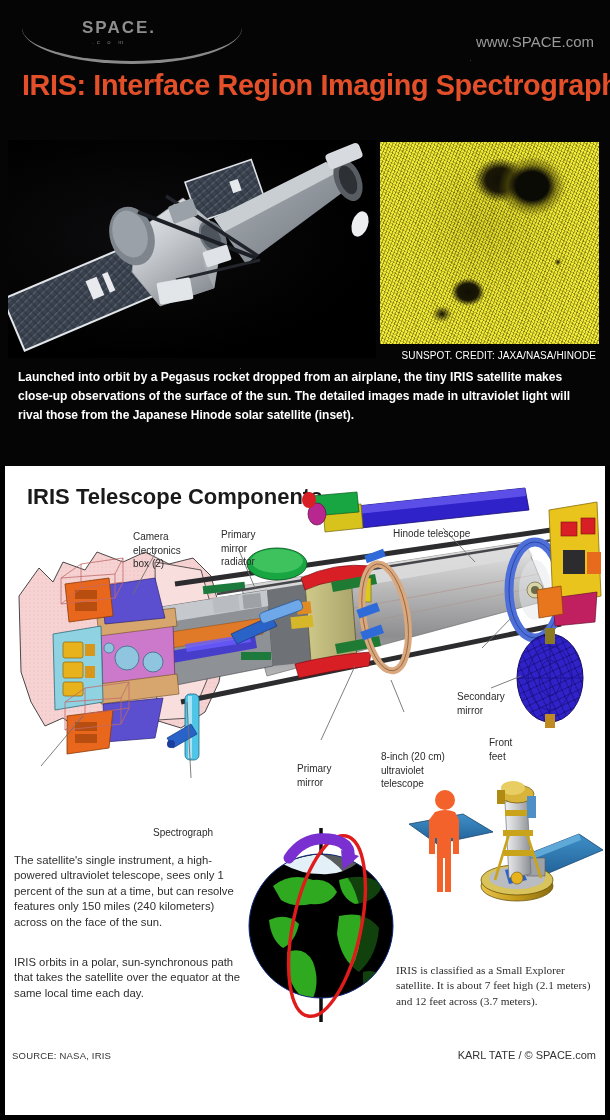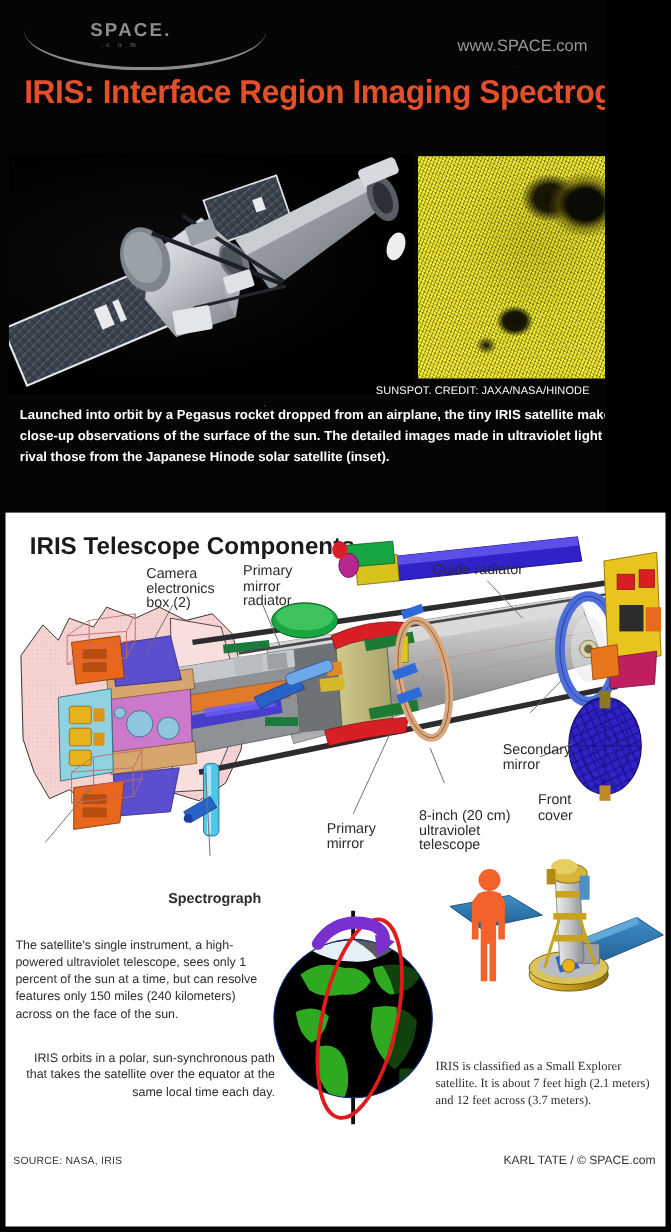--- a/index.html
+++ b/index.html
@@ -11,21 +11,21 @@
   #page {
     position: relative;
     width: 610px; height: 1120px;
     background: #000;
     overflow: hidden;
   }
 
   
   .top-panel {
     position: absolute; left: 0; top: 0;
-    width: 550px; height: 466px;
+    width: 610px; height: 466px;
     background: #050505;
     overflow: hidden;
   }
   .starfield { position: absolute; inset: 0; }
   .star { position: absolute; background: #cfcfcf; border-radius: 50%; }
 
   
   .logo-wrap {
     position: absolute; left: 62px; top: 18px;
     width: 170px; height: 38px;
@@ -113,25 +113,26 @@
   }
   .section-title {
     position: absolute; left: 22px; top: 18px;
     font-size: 22px; font-weight: bold; color: #1a1a1a;
     font-family: "Liberation Sans", sans-serif;
   }
 
   
   .lbl {
     position: absolute;
-    font-size: 13px;
+    font-size: 10px;
     line-height: 13.5px;
     color: #2b2b2b;
     font-family: "Liberation Sans", sans-serif;
     white-space: pre-line;
+    margin-top: 16px;
   }
 
   
   .para {
     position: absolute;
     font-size: 11.3px;
     line-height: 15.4px;
     color: #2e2e2e;
     font-family: "Liberation Sans", sans-serif;
   }
@@ -408,36 +409,36 @@
     </svg>
 
     <div class="lbl" style="left:128px; top:48px; width:90px;">Camera
 electronics
 box (2)</div>
 
     <div class="lbl" style="left:216px; top:46px; width:72px;">Primary
 mirror
 radiator</div>
 
-    <div class="lbl" style="left:388px; top:45px; width:110px;">Guide radiator</div>
+    <div class="lbl" style="left:388px; top:45px; width:110px;">Hinode telescope</div>
 
     <div class="lbl" style="left:452px; top:208px; width:80px;">Secondary
 mirror</div>
 
     <div class="lbl" style="left:484px; top:254px; width:60px;">Front
-cover</div>
+feet</div>
 
     <div class="lbl" style="left:376px; top:268px; width:100px;">8-inch (20 cm)
 ultraviolet
 telescope</div>
 
     <div class="lbl" style="left:292px; top:280px; width:72px;">Primary
 mirror</div>
 
-    <div class="lbl" style="left:148px; top:344px; width:110px;font-weight:bold;">Spectrograph</div>
+    <div class="lbl" style="left:148px; top:344px; width:110px;">Spectrograph</div>
 
 
     <svg style="position:absolute;left:238px;top:350px;width:160px;height:210px" viewBox="0 0 160 210">
       <defs>
         <clipPath id="globeclip">
             <circle cx="78" cy="110" r="72"></circle>
           </clipPath>
       </defs>
 
       <line x1="78" y1="12" x2="78" y2="206" stroke="#0e0e0e" stroke-width="3.5"></line>
@@ -511,20 +512,20 @@
       <line x1="108" y1="60" x2="94" y2="106" stroke="#c9a31a" stroke-width="2.6"></line>
       <line x1="126" y1="60" x2="140" y2="104" stroke="#c9a31a" stroke-width="2.6"></line>
 
       <circle cx="116" cy="104" r="6" fill="#e8b21c" stroke="#6b5208" stroke-width="0.6"></circle>
     </svg>
 
   </div>
 
   <div class="para" style="left:14px; top:853px; width:228px;">The satellite's single instrument, a high-powered ultraviolet telescope, sees only 1 percent of the sun at a time, but can resolve features only 150 miles (240 kilometers) across on the face of the sun.</div>
 
-  <div class="para" style="left:14px; top:955px; width:236px;text-align:right;">IRIS orbits in a polar, sun-synchronous path that takes the satellite over the equator at the same local time each day.</div>
+  <div class="para" style="left:14px; top:955px; width:236px;">IRIS orbits in a polar, sun-synchronous path that takes the satellite over the equator at the same local time each day.</div>
 
   <div class="para" style="left:396px; top:963px; width:204px;font-family:Liberation Serif, serif;">IRIS is classified as a Small Explorer satellite. It is about 7 feet high (2.1 meters) and 12 feet across (3.7 meters).</div>
 
   <div class="footer-left">SOURCE: NASA, IRIS</div>
   <div class="footer-right">KARL TATE / © SPACE.com</div>
 
 </div>
 
 </body></html>

